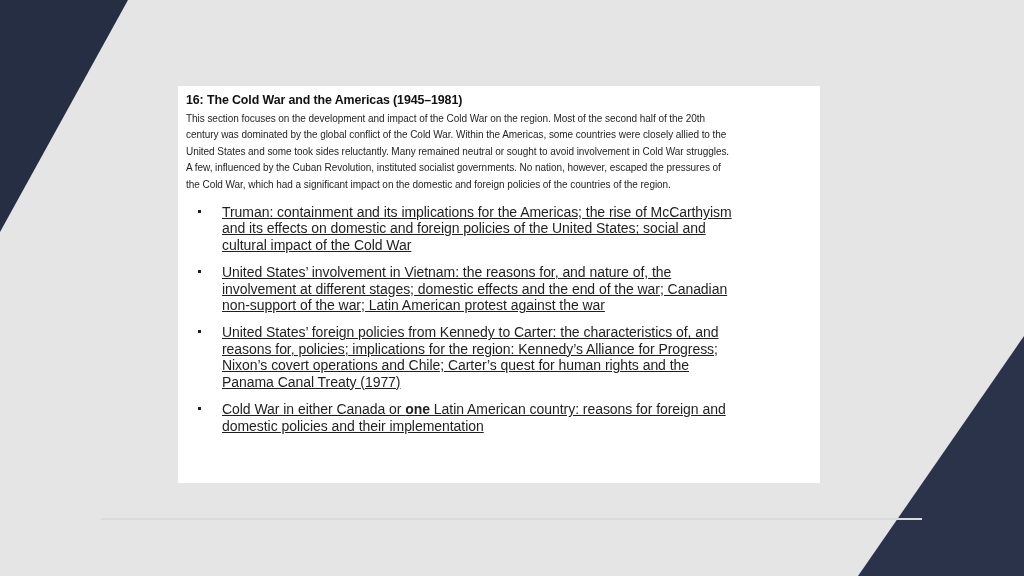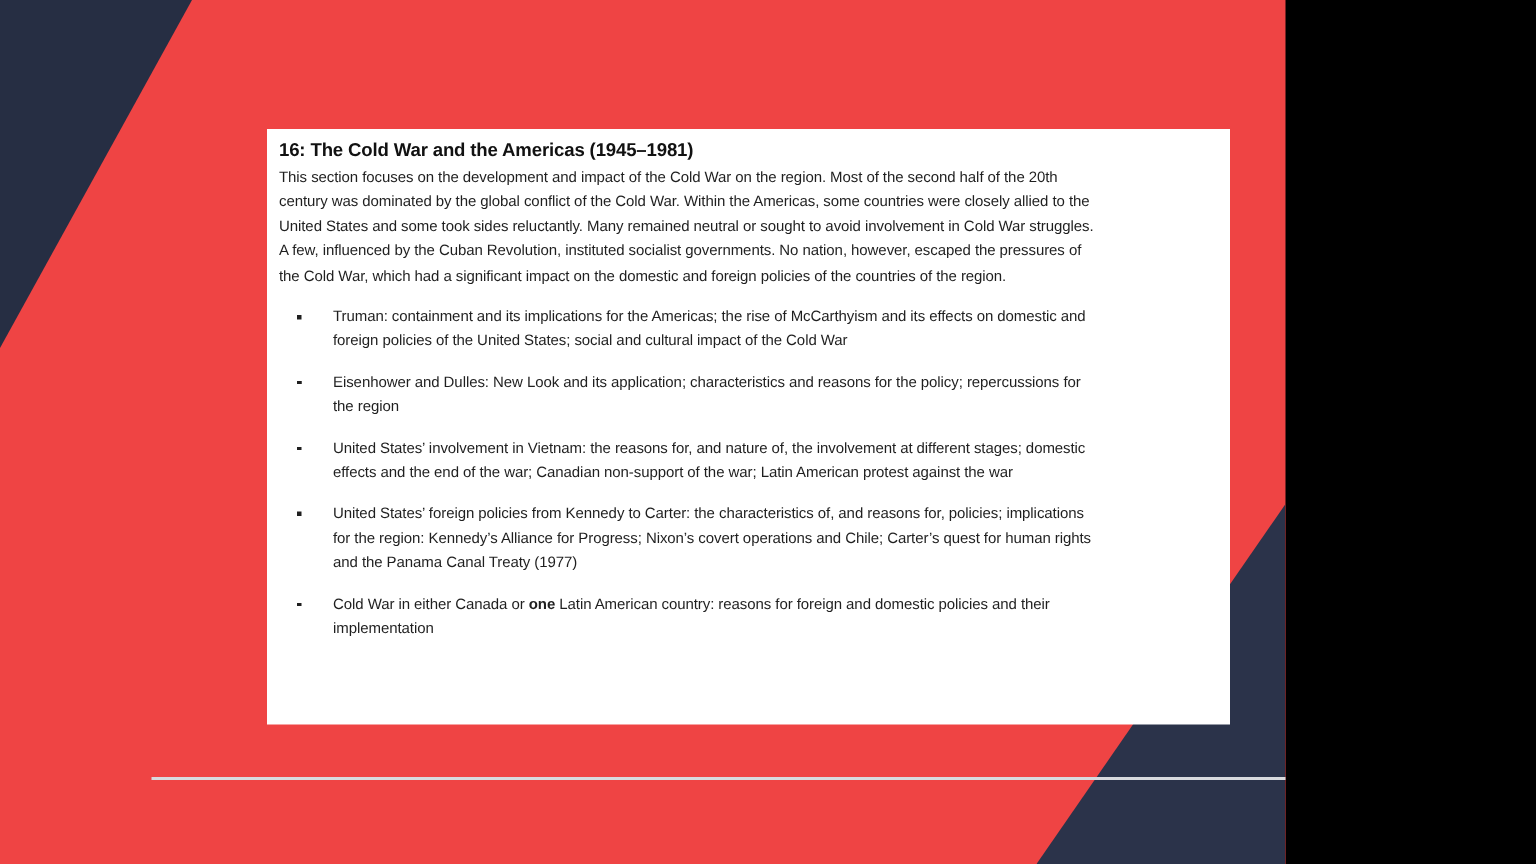--- a/index.html
+++ b/index.html
@@ -9,23 +9,23 @@
   }
   body {
     width: 1024px;
     height: 576px;
     overflow: hidden;
     font-family: "Liberation Sans", sans-serif;
   }
 
   #slide {
     position: relative;
-    width: 857px;
+    width: 1024px;
     height: 576px;
-    background: #ef4444;
+    background: #e5e5e5;
     overflow: hidden;
   }
 
   
   .wedge {
     position: absolute;
     pointer-events: none;
   }
   #wedge-top-left {
     left: 0;
@@ -91,25 +91,26 @@
   }
 
   #bullet-list {
     list-style: none;
     margin: 11px 0 0 0;
     padding: 0;
   }
   #bullet-list li {
     position: relative;
     padding-left: 36px;
-    font-size: 10px;
+    font-size: 14px;
     line-height: 16.4px;
     color: #1f1f1f;
     letter-spacing: -0.05px;
     margin-bottom: 11px;
+    text-decoration: underline;
   }
   #bullet-list li .bullet-marker {
     position: absolute;
     left: 12px;
     top: 6px;
     width: 2.5px;
     height: 2.5px;
     background: #1f1f1f;
   }
   #bullet-list li .bullet-text b {
@@ -131,21 +132,21 @@
   <div id="content-card">
     <div class="card-inner">
 
       <h1 id="slide-title">16: The Cold War and the Americas (1945–1981)</h1>
 
       <p id="intro-paragraph">This section focuses on the development and impact of the Cold War on the region. Most of the second half of the 20th century was dominated by the global conflict of the Cold War. Within the Americas, some countries were closely allied to the United States and some took sides reluctantly. Many remained neutral or sought to avoid involvement in Cold War struggles. A few, influenced by the Cuban Revolution, instituted socialist governments. No nation, however, escaped the pressures of the Cold War, which had a significant impact on the domestic and foreign policies of the countries of the region.</p>
 
       <ul id="bullet-list">
           <li><span class="bullet-marker"></span><span class="bullet-text">Truman: containment and its implications for the Americas; the rise of McCarthyism and its effects on domestic and foreign policies of the United States; social and cultural impact of the Cold War</span></li>
           <li><span class="bullet-marker"></span></li>
-          <li><span class="bullet-marker"></span><span class="bullet-text">Eisenhower and Dulles: New Look and its application; characteristics and reasons for the policy; repercussions for the region</span></li>
+          <li><span class="bullet-marker"></span></li>
           <li><span class="bullet-marker"></span><span class="bullet-text">United States’ involvement in Vietnam: the reasons for, and nature of, the involvement at different stages; domestic effects and the end of the war; Canadian non-support of the war; Latin American protest against the war</span></li>
           <li><span class="bullet-marker"></span><span class="bullet-text">United States’ foreign policies from Kennedy to Carter: the characteristics of, and reasons for, policies; implications for the region: Kennedy’s Alliance for Progress; Nixon’s covert operations and Chile; Carter’s quest for human rights and the Panama Canal Treaty (1977)</span></li>
           <li><span class="bullet-marker"></span><span class="bullet-text">Cold War in either Canada or <b>one</b> Latin American country: reasons for foreign and domestic policies and their implementation</span></li>
         </ul>
 
     </div>
   </div>
 
 </div>
 

